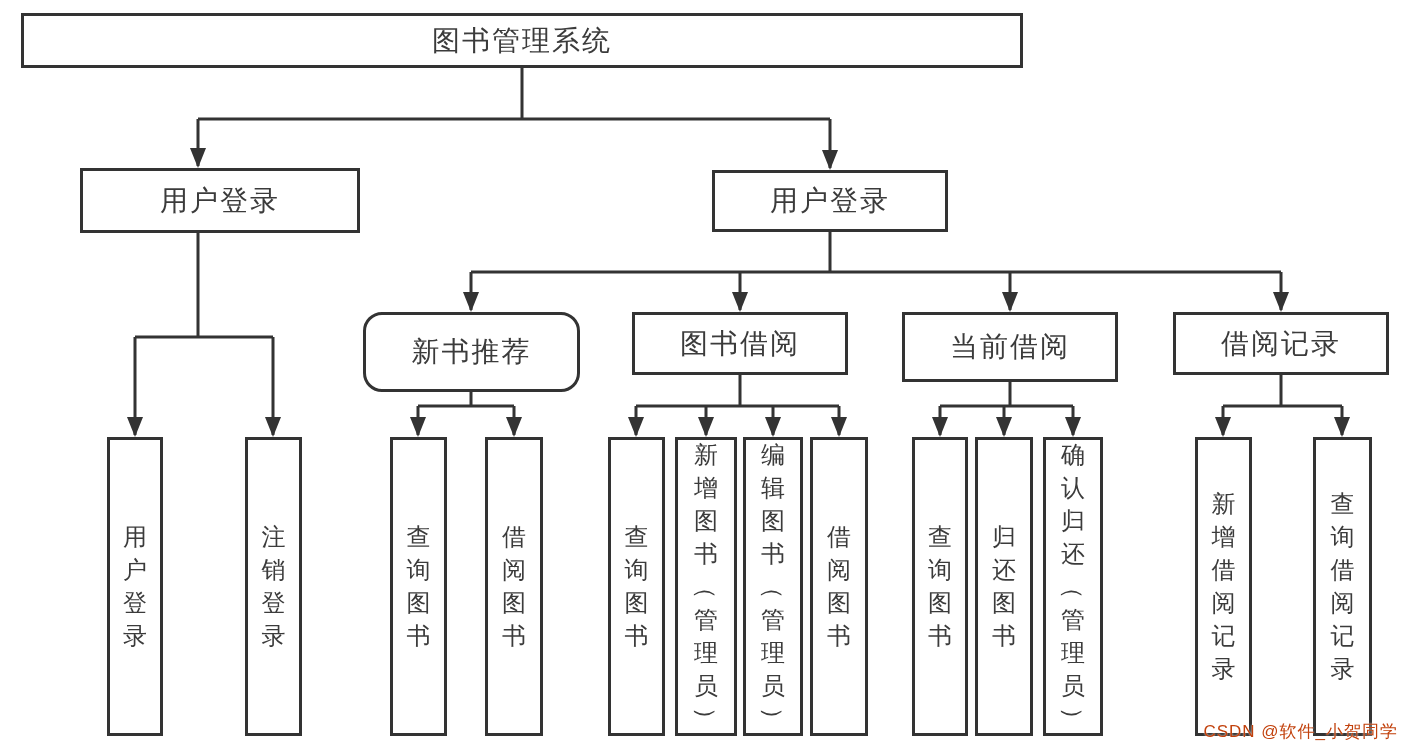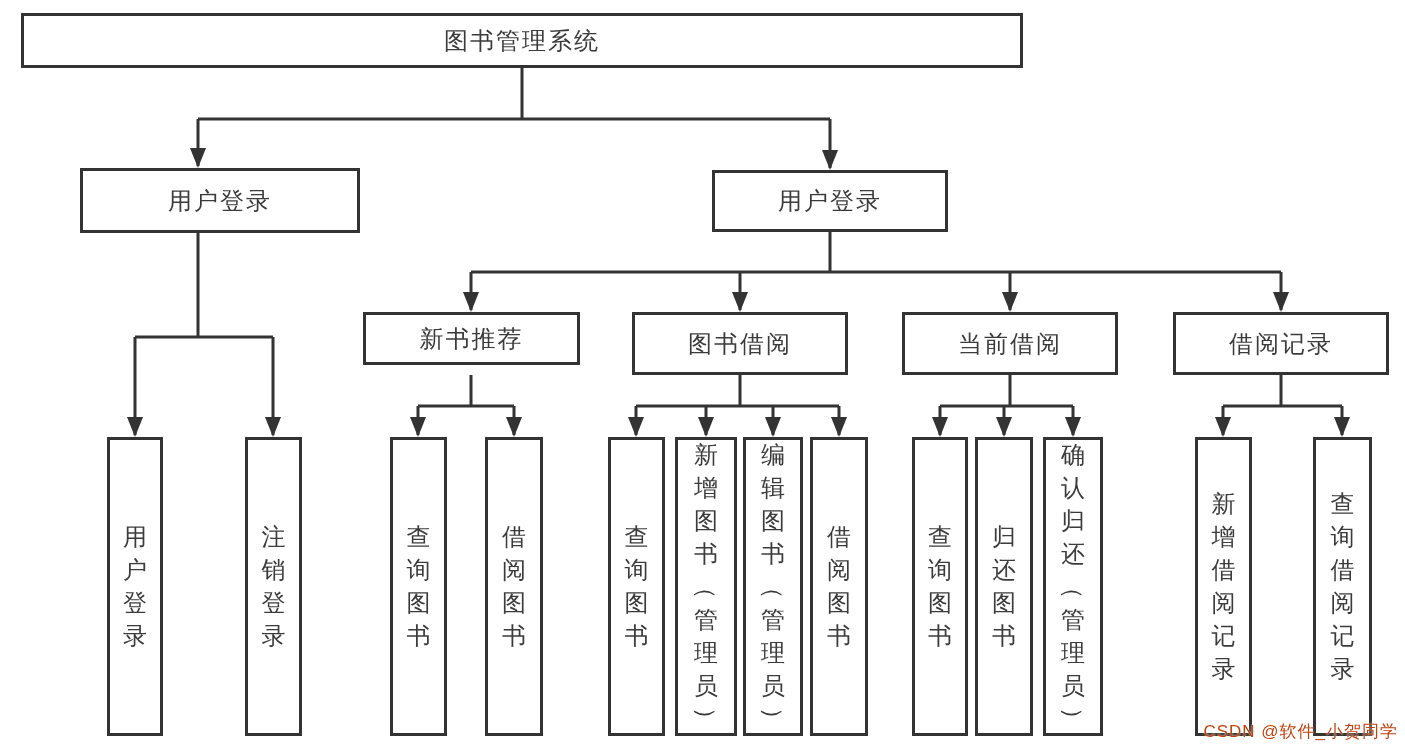--- a/index.html
+++ b/index.html
@@ -26,21 +26,21 @@
     position: absolute;
     box-sizing: border-box;
     border: 3px solid #333333;
     background: #ffffff;
     display: flex;
     align-items: center;
     justify-content: center;
     color: #3b3b3b;
   }
   .h-node {
-    font-size: 24px;
+    font-size: 28px;
     letter-spacing: 2px;
     white-space: nowrap;
   }
   .v-node {
     flex-direction: column;
     gap: 9px;
   }
   .vchar {
     display: block;
     font-size: 24px;
@@ -107,27 +107,27 @@
   <span>图书管理系统</span>
 </div>
 
 <div class="node h-node" style="left:80px; top:168px; width:280px; height:65px;">
   <span>用户登录</span>
 </div>
 <div class="node h-node" style="left:712px; top:170px; width:236px; height:62px;">
   <span>用户登录</span>
 </div>
 
-<div class="node h-node" style="left:363px; top:312px; width:217px; height:53px;">
+<div class="node h-node" style="left:363px; top:312px; width:217px; height:80px;border-radius:19px;">
   <span>新书推荐</span>
 </div>
 <div class="node h-node" style="left:632px; top:312px; width:216px; height:63px;">
   <span>图书借阅</span>
 </div>
-<div class="node h-node" style="left:902px; top:312px; width:216px; height:63px;">
+<div class="node h-node" style="left:902px; top:312px; width:216px; height:70px;">
   <span>当前借阅</span>
 </div>
 <div class="node h-node" style="left:1173px; top:312px; width:216px; height:63px;">
   <span>借阅记录</span>
 </div>
 
 <div class="node v-node" style="left:107px; top:437px; width:56px; height:299px;">
     <span class="vchar">用</span>
     <span class="vchar">户</span>
     <span class="vchar">登</span>

